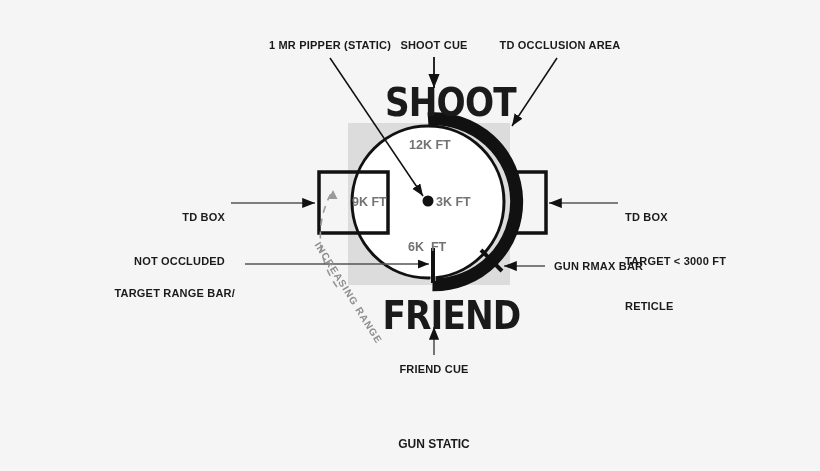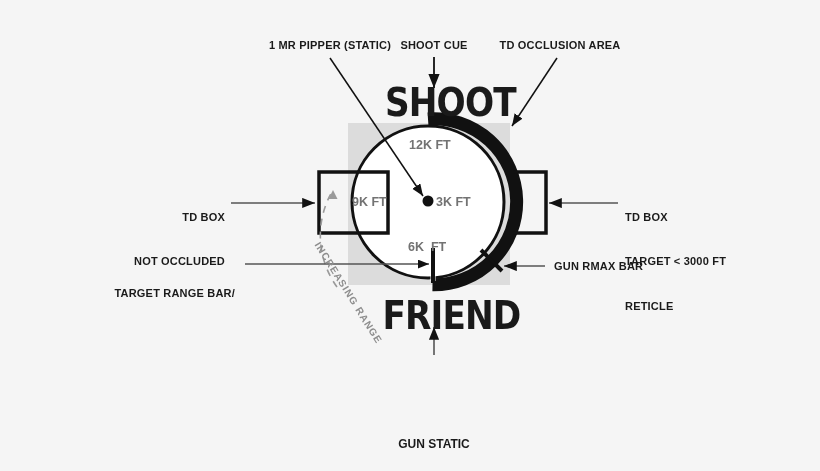--- a/index.html
+++ b/index.html
@@ -128,19 +128,20 @@
     <div>TARGET &lt; 3000 FT</div>
     <div>RETICLE</div>
   </div>
 
   <div class="callout right-align" style="left:55px;top:256px;width:180px;">
     <div>TARGET RANGE BAR/</div>
   </div>
 
   <div class="callout left-align" style="left:554px;top:259px;width:160px;">GUN RMAX BAR</div>
 
+  <div class="callout center-align" style="left:374px;top:362px;width:120px;">FRIEND CUE</div>
 
   <div class="caption" style="left:334px;top:401px;width:200px;">
     <div>GUN STATIC</div>
     
   </div>
 
 </div>
 
 </body></html>

